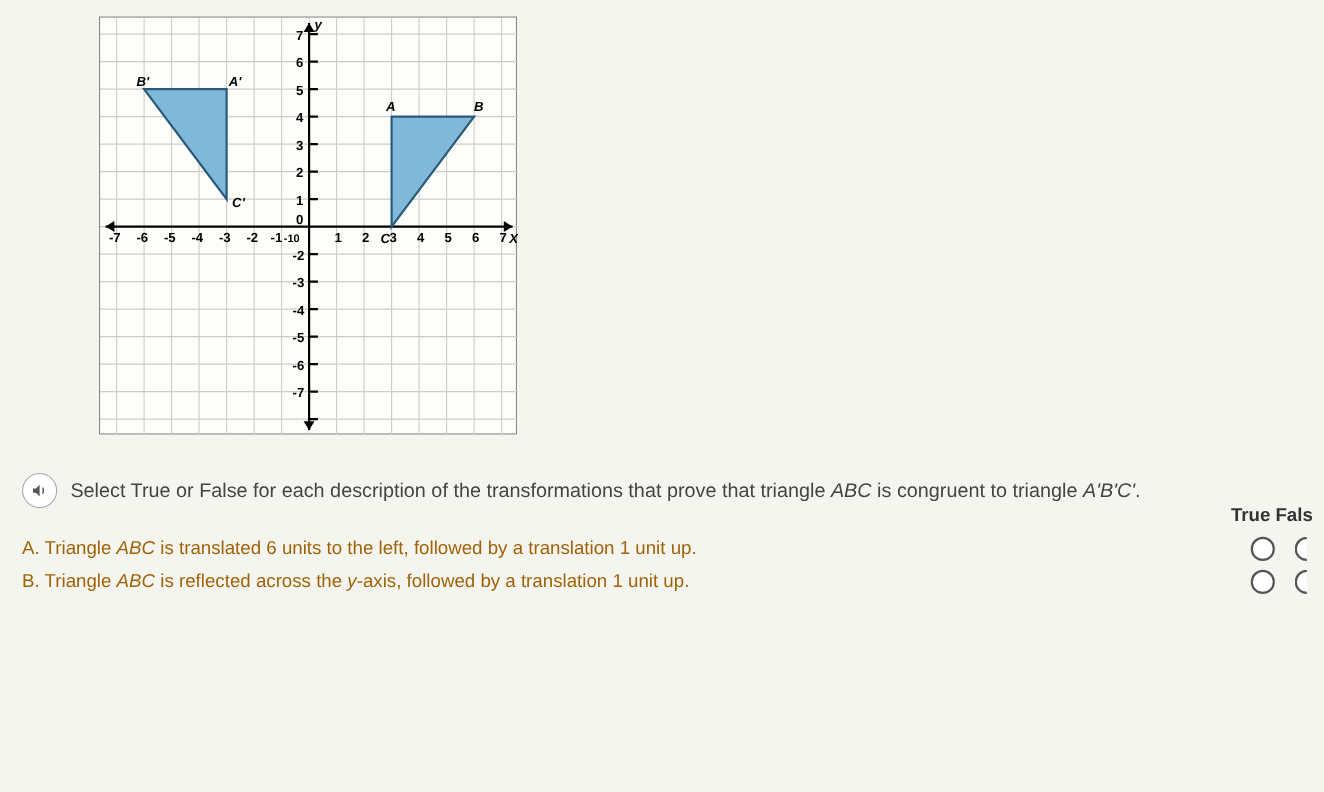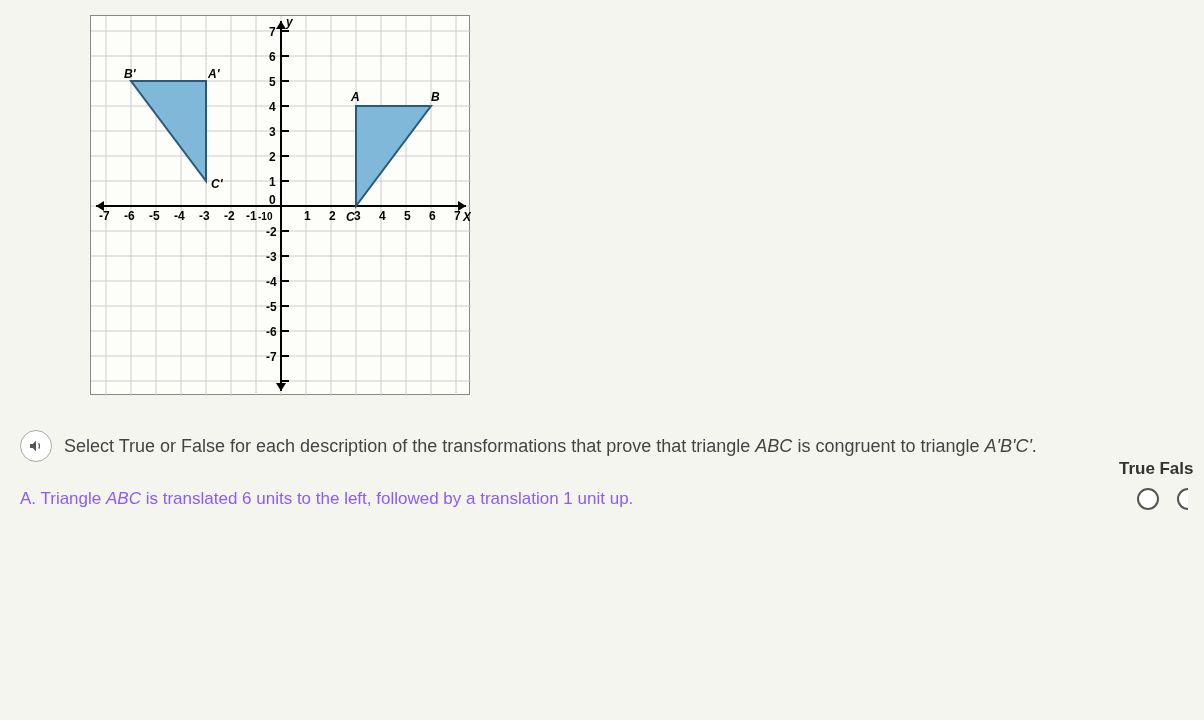--- a/index.html
+++ b/index.html
@@ -67,21 +67,21 @@
       font-size: 17px;
       color: #333;
     }
     .tf-header span:first-child { width: 40px; text-align: left; }
     .tf-header span:last-child { width: 35px; text-align: center; }
     .option-row {
       display: flex;
       align-items: center;
       margin: 10px 0;
       font-size: 17px;
-      color: #8b5cf6;
+      color: #a16207;
     }
     .option-text { flex: 1; }
     .radio-group {
       display: flex;
       position: absolute;
       right: 0;
     }
     .radio {
       width: 22px;
       height: 22px;
@@ -236,15 +236,24 @@
     <div class="option-row">
       <div class="option-text">
         <span>A. Triangle </span><span class="italic">ABC</span><span> is translated 6 units to the left, followed by a translation 1 unit up.</span>
       </div>
       <div class="radio-group">
         <div class="radio"></div>
         <div class="radio partial"></div>
       </div>
     </div>
 
+    <div class="option-row">
+      <div class="option-text">
+        <span>B. Triangle </span><span class="italic">ABC</span><span> is reflected across the </span><span class="italic">y</span><span>-axis, followed by a translation 1 unit up.</span>
+      </div>
+      <div class="radio-group">
+        <div class="radio"></div>
+        <div class="radio partial"></div>
+      </div>
+    </div>
 
   </div>
 </div>
 
 </body></html>

